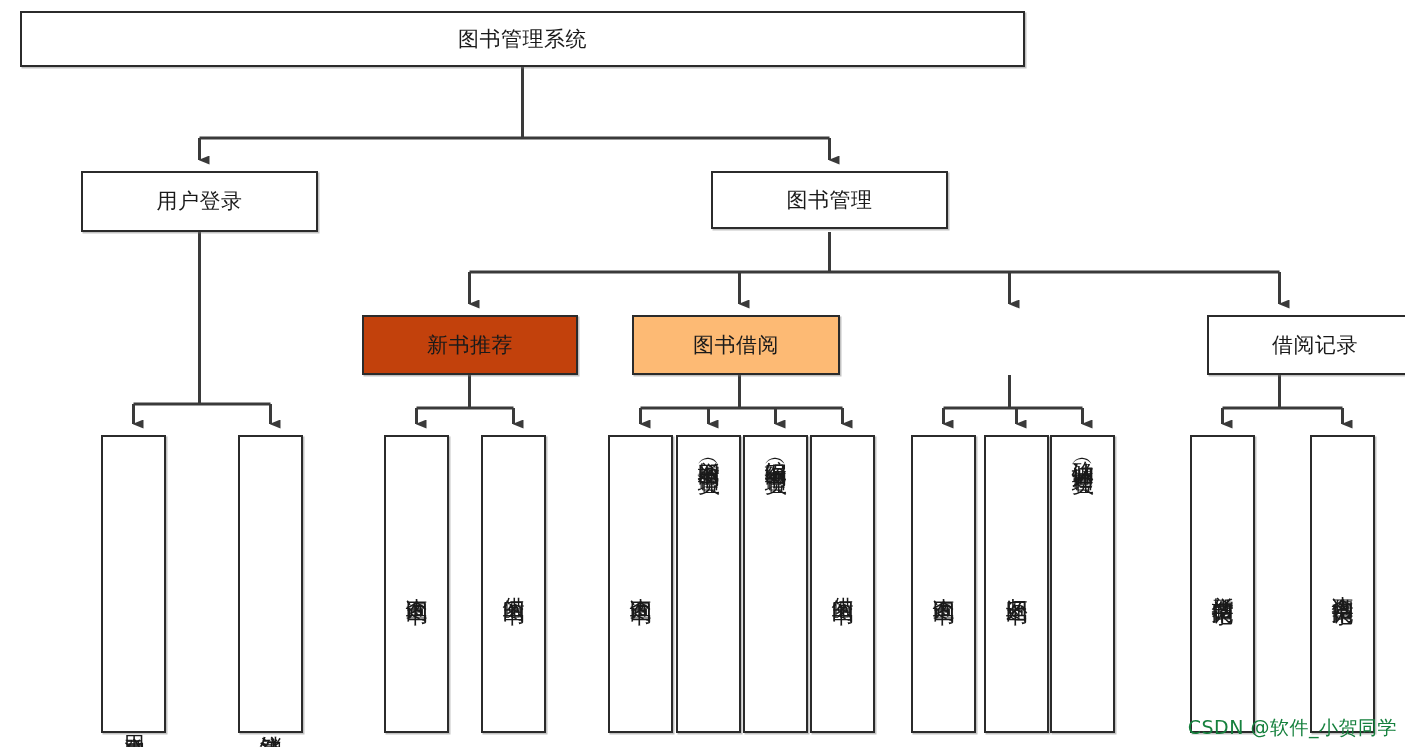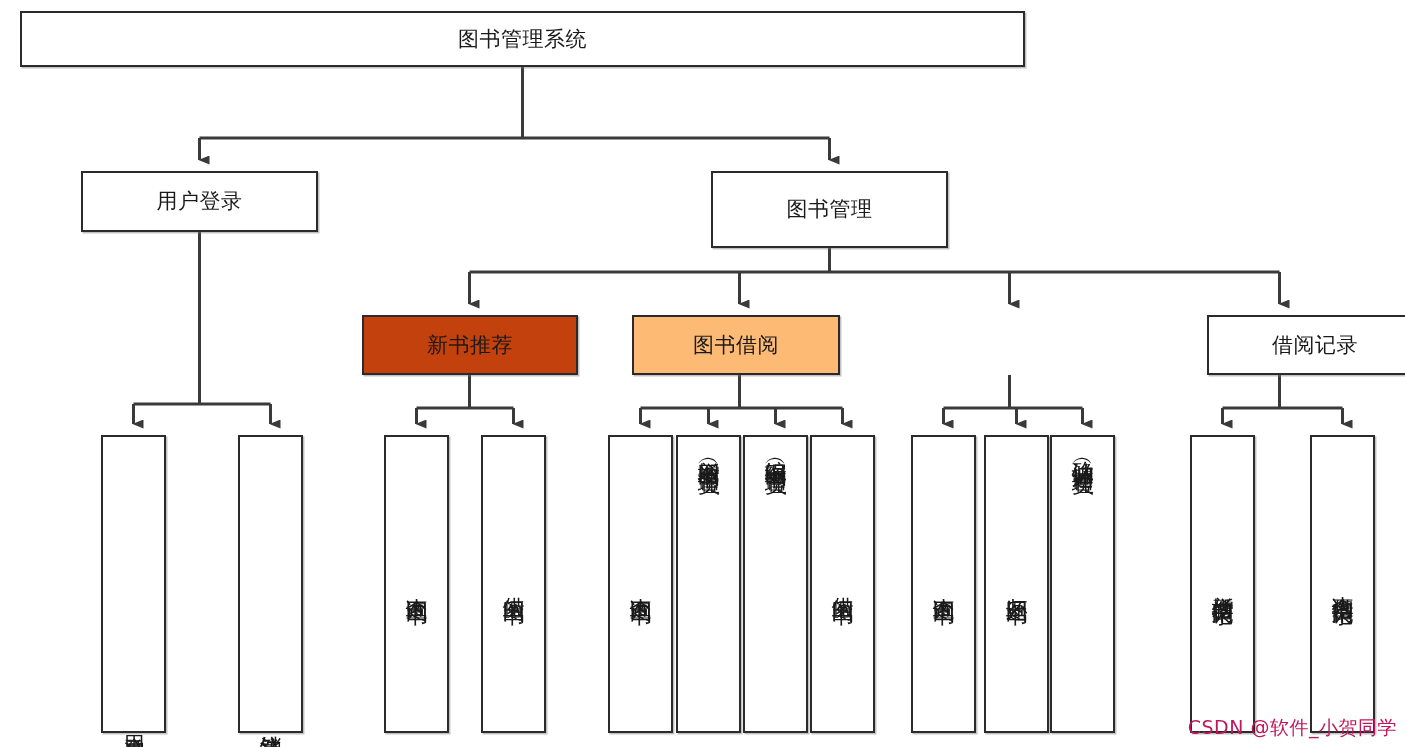--- a/index.html
+++ b/index.html
@@ -132,21 +132,21 @@
     </g>
   </svg>
 
   <div class="node" id="node-root" style="left: 20px; top: 11px; width: 1005px; height: 56px; border-color: rgb(43, 43, 43); background: rgb(255, 255, 255);">
     <span class="node-label" style="color: rgb(26, 26, 26);">图书管理系统</span>
   </div>
 
   <div class="node" id="node-l2-0" style="left: 81px; top: 171px; width: 237px; height: 61px; border-color: rgb(43, 43, 43); background: rgb(255, 255, 255);">
     <span class="node-label" style="color: rgb(26, 26, 26);">用户登录</span>
   </div>
-  <div class="node" id="node-l2-1" style="left: 711px; top: 171px; width: 237px; height: 77px; border-color: rgb(43, 43, 43); background: rgb(255, 255, 255);">
+  <div class="node" id="node-l2-1" style="left: 711px; top: 171px; width: 237px; height: 58px; border-color: rgb(43, 43, 43); background: rgb(255, 255, 255);">
     <span class="node-label" style="color: rgb(26, 26, 26);">图书管理</span>
   </div>
 
   <div class="node" id="node-l3-0" style="left: 362px; top: 315px; width: 216px; height: 60px; border-color: rgb(43, 43, 43); background: #c2410c;">
     <span class="node-label" style="color: rgb(26, 26, 26);">新书推荐</span>
   </div>
   <div class="node" id="node-l3-1" style="left: 632px; top: 315px; width: 208px; height: 60px; border-color: rgb(43, 43, 43); background: #fdba74;">
     <span class="node-label" style="color: rgb(26, 26, 26);">图书借阅</span>
   </div>
   <div class="node" id="node-l3-3" style="left: 1207px; top: 315px; width: 216px; height: 60px; border-color: rgb(43, 43, 43); background: rgb(255, 255, 255);">
@@ -186,15 +186,15 @@
   <div class="node leaf align-top" id="node-leaf-10" style="left: 1050px; top: 435px; width: 65px; height: 298px; border-color: rgb(43, 43, 43); background: rgb(255, 255, 255);">
     <span class="node-label" style="color: rgb(26, 26, 26);">确认归还（管理员）</span>
   </div>
   <div class="node leaf" id="node-leaf-11" style="left: 1190px; top: 435px; width: 65px; height: 298px; border-color: rgb(43, 43, 43); background: rgb(255, 255, 255);">
     <span class="node-label" style="color: rgb(26, 26, 26);">新增借阅记录</span>
   </div>
   <div class="node leaf" id="node-leaf-12" style="left: 1310px; top: 435px; width: 65px; height: 298px; border-color: rgb(43, 43, 43); background: rgb(255, 255, 255);">
     <span class="node-label" style="color: rgb(26, 26, 26);">查询借阅记录</span>
   </div>
 
-  <div class="watermark" style="color: #be185d; margin-top: 15px;">CSDN @软件_小贺同学</div>
+  <div class="watermark" style="color: #15803d; margin-top: 15px;">CSDN @软件_小贺同学</div>
 
 </div>
 
 </body></html>

